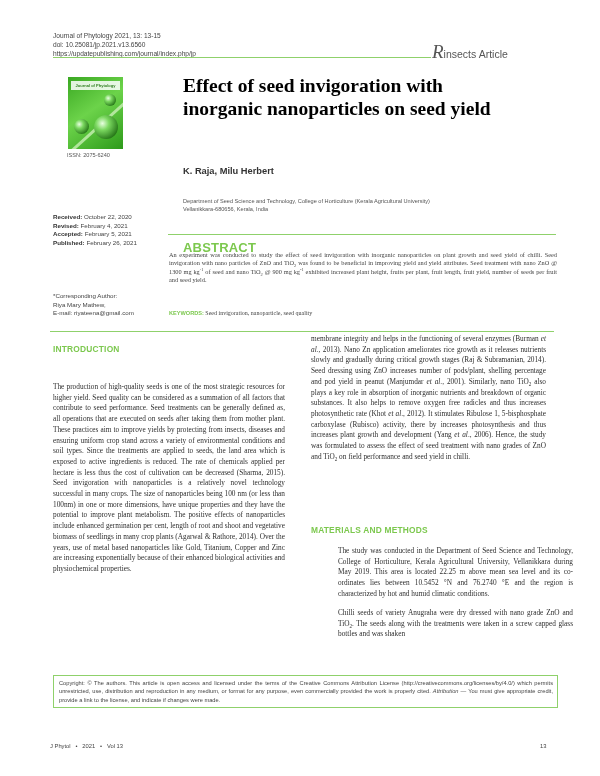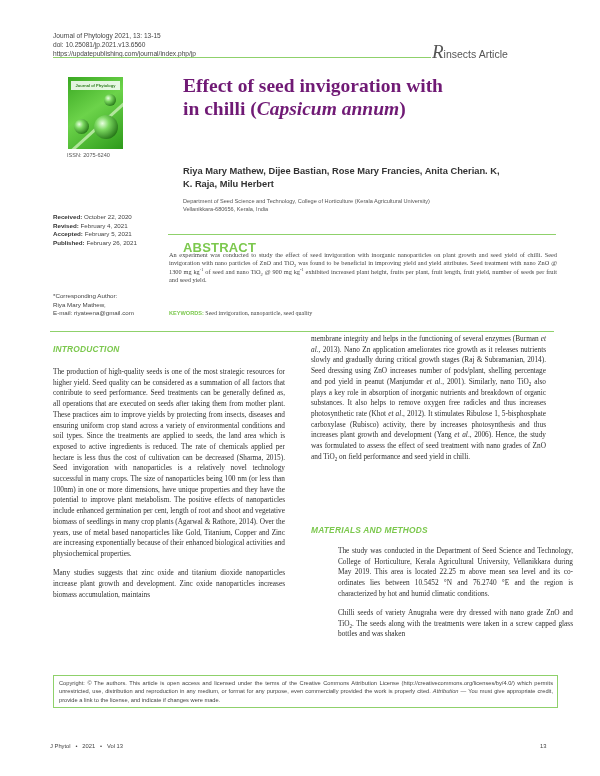--- a/index.html
+++ b/index.html
@@ -9,37 +9,37 @@
   .serif { font-family:"Liberation Serif", serif; }
   .header-meta { left:53px; top:31px; font-size:6.6px; line-height:9.2px; color:#444; }
   .header-rule { left:53px; top:57px; width:378px; height:0; border-top:1px solid #8fd16b; }
   .article-type { left:432px; top:41px; font-size:10.5px; color:#555; white-space:nowrap; }
   .article-type .big-r { font-family:"Liberation Serif", serif; font-style:italic; font-size:19px; color:#555; }
   .cover { left:68px; top:77px; width:55px; height:72px; background:linear-gradient(145deg,#3aa822 0%,#6cd34a 45%,#2d9a1a 100%); overflow:hidden; }
   .cover .banner { position:absolute; left:3px; top:4px; width:49px; height:9px; background:rgba(255,255,255,0.85); font-size:4px; line-height:9px; color:#2e7d1e; text-align:center; font-family:"Liberation Sans",sans-serif; font-weight:bold; }
   .cover .stem { position:absolute; left:-6px; top:45px; width:80px; height:3px; background:#c8f0b4; transform:rotate(-42deg); opacity:0.8; }
   .cover .drop { position:absolute; border-radius:50%; background:radial-gradient(circle at 35% 35%,#e8ffe0 0%,#7bd860 30%,#1f6e12 80%); }
   .issn { left:67px; top:152px; font-size:5.6px; color:#555; }
-  .title { left:183px; top:75px; width:400px; font-size:19.5px; line-height:22.5px; font-weight:bold; color:#701a75; }
+  .title { left:183px; top:75px; width:400px; font-size:19.5px; line-height:22.5px; font-weight:bold; color:#000000; }
   .title i { font-weight:bold; }
   .authors { left:183px; top:165px; width:400px; font-size:9.3px; line-height:13px; font-weight:bold; color:#333; }
   .affil { left:183px; top:197px; width:400px; font-size:5.6px; line-height:8.2px; color:#555; }
   .dates { left:53px; top:213px; font-size:6.2px; line-height:8.5px; color:#444; }
   .dates b { color:#333; }
   .corr { left:53px; top:292px; font-size:6.2px; line-height:8.5px; color:#444; }
   .abstract-rule { left:168px; top:234px; width:388px; border-top:1px solid #8fd16b; }
   .abstract-head { left:169px; top:240px; font-size:13px; font-weight:bold; color:#7cc84e; letter-spacing:0.2px;margin-left:14px; }
   .abstract-text { left:169px; top:251px; width:388px; font-size:6.3px; line-height:8.3px; color:#444; text-align:justify; }
   .keywords { left:169px; top:310px; width:388px; font-size:6px; color:#444; }
   .keywords .kw-label { color:#7cc84e; font-weight:bold; font-family:"Liberation Sans",sans-serif; font-size:5.6px; }
   .body-rule { left:50px; top:331px; width:504px; border-top:1px solid #8fd16b; }
-  .sec-head { font-size:8.4px; font-weight:bold; color:#7cc84e; letter-spacing:0.2px;font-style:italic; }
+  .sec-head { font-size:8.4px; font-weight:bold; color:#7cc84e; letter-spacing:0.2px; }
   .col { font-size:7.3px; line-height:10.7px; color:#2e2e2e; text-align:justify; }
   .col p { margin:0 0 8.5px 0; }
-  .col-left { left:53px; top:367px; width:232px; }
+  .col-left { left:53px; top:382px; width:232px; }
   .col-right { left:311px; top:334px; width:235px; }
   .copyright { left:53px; top:675px; width:494px; padding:3px 4px 3px 5px; border:1.5px solid #8fd16b; font-size:5.7px; line-height:8.4px; color:#444; text-align:justify; }
   .footer-left { left:50px; top:743px; font-size:5.8px; color:#444; }
   .footer-right { left:540px; top:743px; font-size:5.8px; color:#444; }
   sub, sup { font-size:70%; line-height:0; }
 </style>
 </head>
 <body>
 
 <div class="abs sans header-meta">
@@ -56,25 +56,24 @@
   <div class="banner">Journal of Phytology</div>
   <div class="stem"></div>
   <div class="drop" style="left:26px;top:38px;width:24px;height:24px;"></div>
   <div class="drop" style="left:6px;top:42px;width:15px;height:15px;"></div>
   <div class="drop" style="left:36px;top:17px;width:12px;height:12px;"></div>
 </div>
 <div class="abs sans issn">ISSN: 2075-6240</div>
 
 <div class="abs serif title">
   <div>Effect of seed invigoration with</div>
-  <div><span>in chilli (</span><i>Capsicum annum</i><span>)</span></div>
+  <div>inorganic nanoparticles on seed yield</div>
 </div>
 
 <div class="abs sans authors">
-  <div>Riya Mary Mathew, Dijee Bastian, Rose Mary Francies, Anita Cherian. K,</div>
   <div>K. Raja, Milu Herbert</div>
 </div>
 <div class="abs sans affil">
   <div>Department of Seed Science and Technology, College of Horticulture (Kerala Agricultural University)</div>
   <div>Vellanikkara-680656, Kerala, India</div>
 </div>
 
 <div class="abs sans dates">
   <div><b>Received:</b> <span>October 22, 2020</span></div>
   <div><b>Revised:</b> <span>February 4, 2021</span></div>
@@ -94,21 +93,20 @@
 <div class="abs serif keywords">
   <span class="kw-label">KEYWORDS:</span>
   <span>Seed invigoration, nanoparticle, seed quality</span>
 </div>
 
 <div class="abs body-rule"></div>
 
 <div class="abs sans sec-head" style="left:53px;top:344px;">INTRODUCTION</div>
 <div class="abs col col-left">
   <p>The production of high-quality seeds is one of the most strategic resources for higher yield. Seed quality can be considered as a summation of all factors that contribute to seed performance. Seed treatments can be generally defined as, all operations that are executed on seeds after taking them from mother plant. These practices aim to improve yields by protecting from insects, diseases and ensuring uniform crop stand across a variety of environmental conditions and soil types. Since the treatments are applied to seeds, the land area which is exposed to active ingredients is reduced. The rate of chemicals applied per hectare is less thus the cost of cultivation can be decreased (Sharma, 2015). Seed invigoration with nanoparticles is a relatively novel technology successful in many crops. The size of nanoparticles being 100 nm (or less than 100nm) in one or more dimensions, have unique properties and they have the potential to improve plant metabolism. The positive effects of nanoparticles include enhanced germination per cent, length of root and shoot and vegetative biomass of seedlings in many crop plants (Agarwal &amp; Rathore, 2014). Over the years, use of metal based nanoparticles like Gold, Titanium, Copper and Zinc are increasing exponentially because of their enhanced biological activities and physiochemical properties.</p>
-  <p>Many studies suggests that zinc oxide and titanium dioxide nanoparticles increase plant growth and development. Zinc oxide nanoparticles increases biomass accumulation, maintains</p>
 </div>
 
 <div class="abs col col-right">
   <p><span>membrane integrity and helps in the functioning of several enzymes (Burman </span><i>et al</i><span>., 2013). Nano Zn application ameliorates rice growth as it releases nutrients slowly and gradually during critical growth stages (Raj &amp; Subramanian, 2014). Seed dressing using ZnO increases number of pods/plant, shelling percentage and pod yield in peanut (Manjumdar </span><i>et al</i><span>., 2001). Similarly, nano TiO</span><sub>2</sub><span> also plays a key role in absorption of inorganic nutrients and breakdown of organic substances. It also helps to remove oxygen free radicles and thus increases photosynthetic rate (Khot </span><i>et al</i><span>., 2012). It stimulates Ribulose 1, 5-bisphosphate carboxylase (Rubisco) activity, there by increases photosynthesis and thus increases plant growth and development (Yang </span><i>et al</i><span>., 2006). Hence, the study was formulated to assess the effect of seed treatment with nano grades of ZnO and TiO</span><sub>2</sub><span> on field performance and seed yield in chilli.</span></p>
 </div>
 <div class="abs sans sec-head" style="left:311px;top:525px;">MATERIALS AND METHODS</div>
 <div class="abs col" style="left:311px;top:546px;width:235px;margin-left:27px;">
   <p>The study was conducted in the Department of Seed Science and Technology, College of Horticulture, Kerala Agricultural University, Vellanikkara during May 2019. This area is located 22.25 m above mean sea level and its co-ordinates lies between 10.5452 °N and 76.2740 °E and the region is characterized by hot and humid climatic conditions.</p>
   <p><span>Chilli seeds of variety Anugraha were dry dressed with nano grade ZnO and TiO</span><sub>2</sub><span>. The seeds along with the treatments were taken in a screw capped glass bottles and was shaken</span></p>
 </div>

